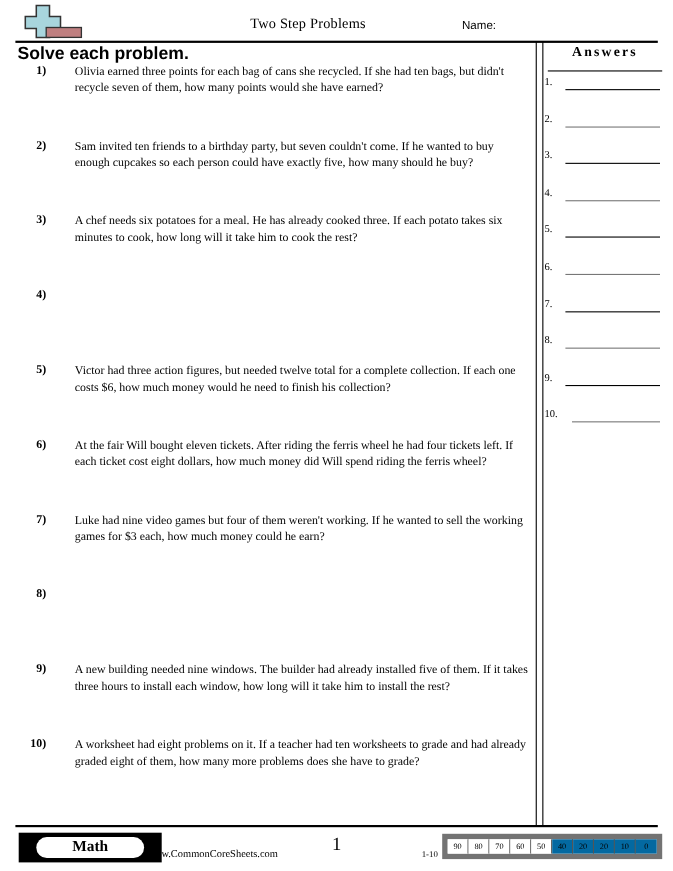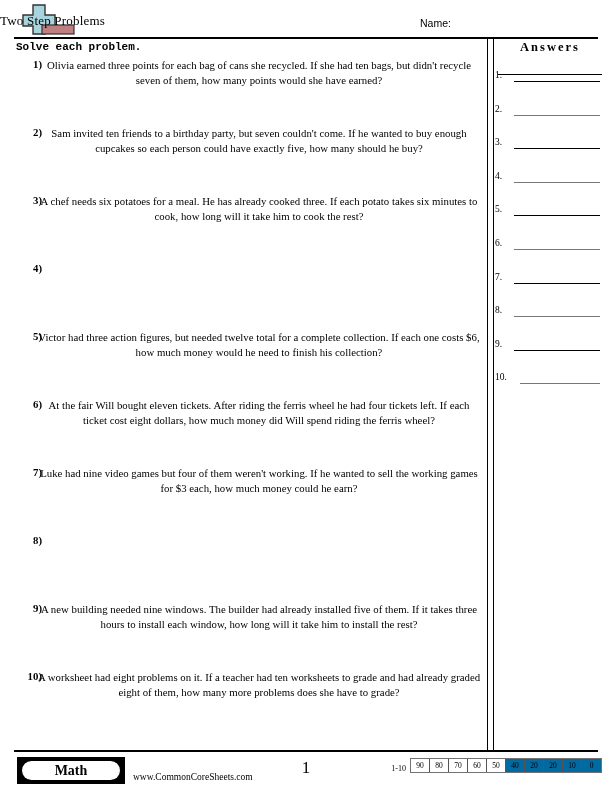--- a/index.html
+++ b/index.html
@@ -36,21 +36,21 @@
     left: 20px;
     top: 3px;
     width: 62px;
     height: 33px;
   }
   .header-title {
     position: absolute;
     left: 0;
     top: 13px;
     width: 560px;
-    text-align: left;
+    text-align: center;
     font-size: 13px;
     font-family: "Liberation Serif", serif;
     letter-spacing: .2px;
   }
   .name-label {
     position: absolute;
     left: 420px;
     top: 17px;
     font-size: 10.5px;
     font-family: Liberation Sans, sans-serif;
@@ -64,35 +64,35 @@
     width: 584px;
     height: 0;
     border-top: 2px solid #000;
   }
 
   
   .instruction {
     position: absolute;
     left: 16px;
     top: 41px;
-    font-size: 11px;
+    font-size: 16px;
     font-weight: bold;
-    font-family: Liberation Mono, monospace;
+    font-family: Liberation Sans, sans-serif;
   }
   .answers-title {
     position: absolute;
     left: 498px;
     top: 40px;
     width: 104px;
     text-align: center;
     font-size: 12.5px;
     font-weight: bold;
     letter-spacing: 2px;
     border-bottom: 1.6px solid #000;
-    padding-bottom: 19px;
+    padding-bottom: 9px;
   }
 
   
   .divider {
     position: absolute;
     left: 487px;
     top: 38px;
     width: 5px;
     height: 713px;
     border-left: 1.4px solid #000;
@@ -114,25 +114,25 @@
     position: absolute;
     left: 0;
     top: 0;
     width: 26px;
     text-align: right;
     font-size: 10.8px;
     font-weight: bold;
     font-family: "Liberation Serif", serif;
   }
   .problem-text {
-    margin-left: 20px;
+    margin-left: 52px;
     font-size: 10.8px;
     line-height: 15.4px;
     font-family: "Liberation Serif", serif;
-    text-align: center;
+    text-align: left;
   }
 
   
   .answer-col {
     position: absolute;
     left: 495px;
     top: 70px;
     width: 110px;
   }
   .answer-row {
@@ -175,21 +175,21 @@
     position: absolute;
     left: 0;
     top: 751px;
     width: 612px;
     height: 41px;
   }
   .math-badge {
     position: absolute;
     left: 17px;
     top: 6px;
-    width: 108px;
+    width: 130px;
     height: 27px;
     background: #000000;
     display: flex;
     align-items: center;
     justify-content: center;
   }
   .math-badge-inner {
     width: 98px;
     height: 19px;
     background: #ffffff;
@@ -226,21 +226,21 @@
     display: flex;
     align-items: flex-end;
   }
   .scale-label {
     font-size: 8px;
     font-family: "Liberation Serif", serif;
     margin-right: 4px;
   }
   .scale-cells {
     display: flex;
-    border: 1px solid #737373;
+    border: 5px solid #737373;
   }
   .scale-cell {
     width: 19px;
     height: 13px;
     border-right: 1px solid #555555;
     font-size: 7.5px;
     line-height: 13px;
     text-align: center;
     font-family: "Liberation Serif", serif;
     background: #ffffff;

